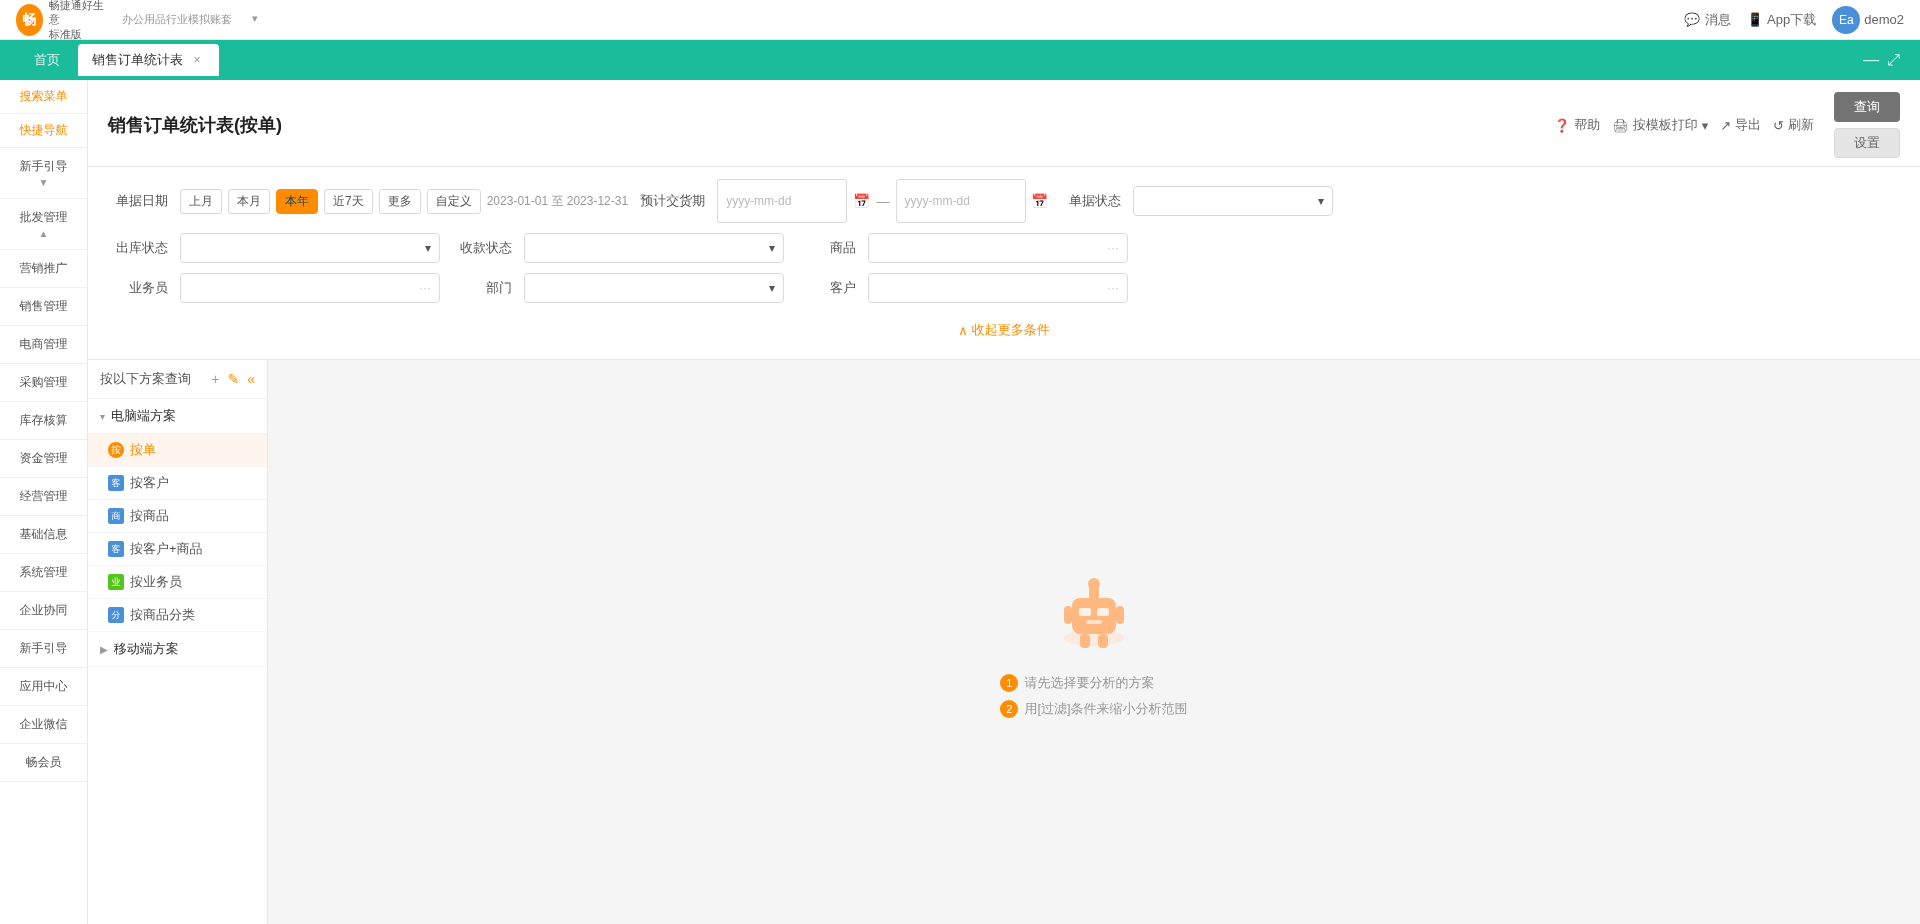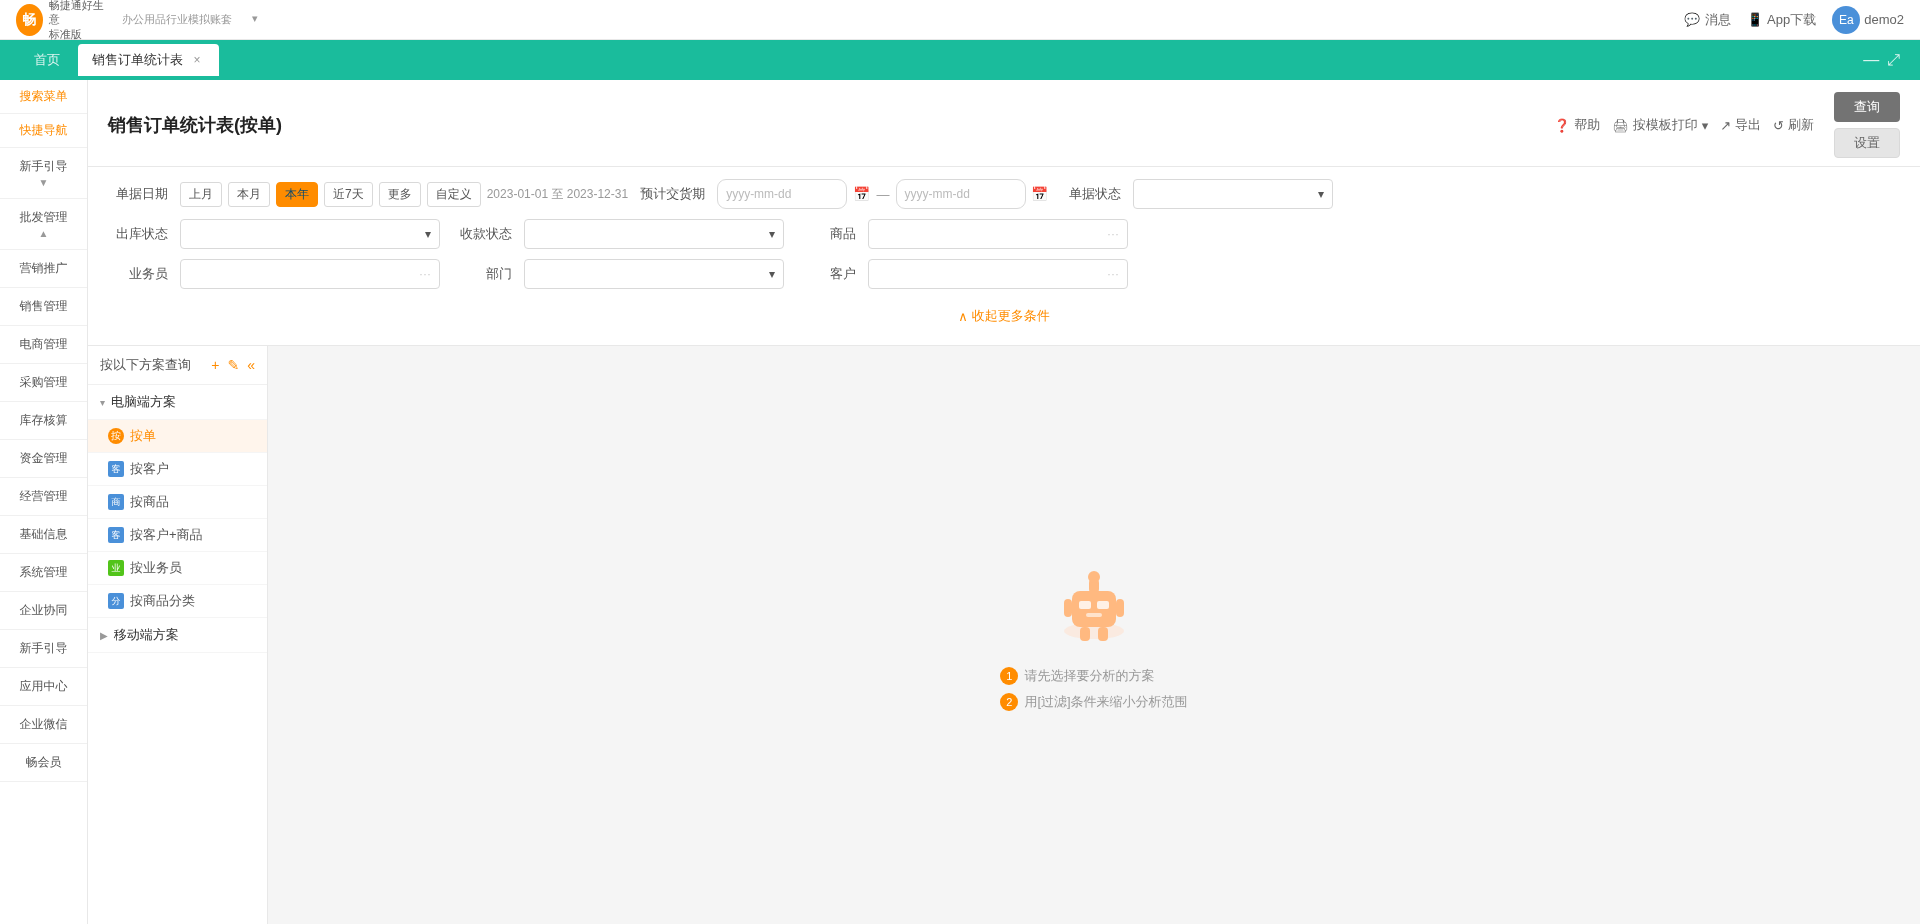--- a/index.html
+++ b/index.html
@@ -50,21 +50,21 @@
     .filter-row { display: flex; align-items: center; gap: 12px; margin-bottom: 10px; flex-wrap: wrap; }
     .filter-label { font-size: 13px; color: #555; white-space: nowrap; min-width: 60px; text-align: right; }
     .date-filter { display: flex; align-items: center; gap: 6px; }
     .date-btn { padding: 3px 8px; border: 1px solid #d9d9d9; border-radius: 3px; font-size: 12px; cursor: pointer; color: #555; background: #fff; }
     .date-btn.active { background: #ff8c00; color: #0c4a6e; border-color: #ff8c00; border-radius: 4px; }
     .date-range-text { font-size: 12px; color: #999; }
     .filter-select { height: 30px; border: 1px solid #d9d9d9; border-radius: 4px; padding: 0 8px; font-size: 12px; background: #fff; min-width: 180px; color: #555; display: flex; align-items: center; justify-content: space-between; cursor: pointer; }
     .filter-separator { color: #999; }
     .calendar-icon { color: #f90; font-size: 14px; cursor: pointer; }
     .filter-date-group { display: flex; align-items: center; gap: 6px; }
-    .filter-date-input { height: 30px; border: 1px solid #d9d9d9; border-radius: 9px; padding: 0 8px; font-size: 12px; color: #bbb; background: #fff; min-width: 130px; display: flex; align-items: center; }
+    .filter-date-input { height: 44px; border: 1px solid #d9d9d9; border-radius: 3px; padding: 0 8px; font-size: 12px; color: #bbb; background: #fff; min-width: 130px; display: flex; align-items: center; }
     .filter-dots { color: #ccc; cursor: pointer; }
     .collapse-btn { text-align: center; padding: 8px; color: #ff8c00; cursor: pointer; font-size: 13px; display: flex; align-items: center; justify-content: center; gap: 4px; }
 
     
     .side-panel { width: 180px; background: #fff; border-right: 1px solid #e8e8e8; padding: 0; flex-shrink: 0; overflow-y: auto; }
     .side-panel-header { padding: 10px 12px; font-size: 13px; color: #555; display: flex; align-items: center; justify-content: space-between; border-bottom: 1px solid #f0f0f0; }
     .side-panel-icons { display: flex; gap: 8px; color: #ff8c00; }
     .side-panel-icons span { cursor: pointer; font-size: 14px; }
     .scheme-group { }
     .scheme-group-header { padding: 8px 12px; display: flex; align-items: center; gap: 6px; font-size: 13px; color: #333; cursor: pointer; border-bottom: 1px solid #f5f5f5; }

